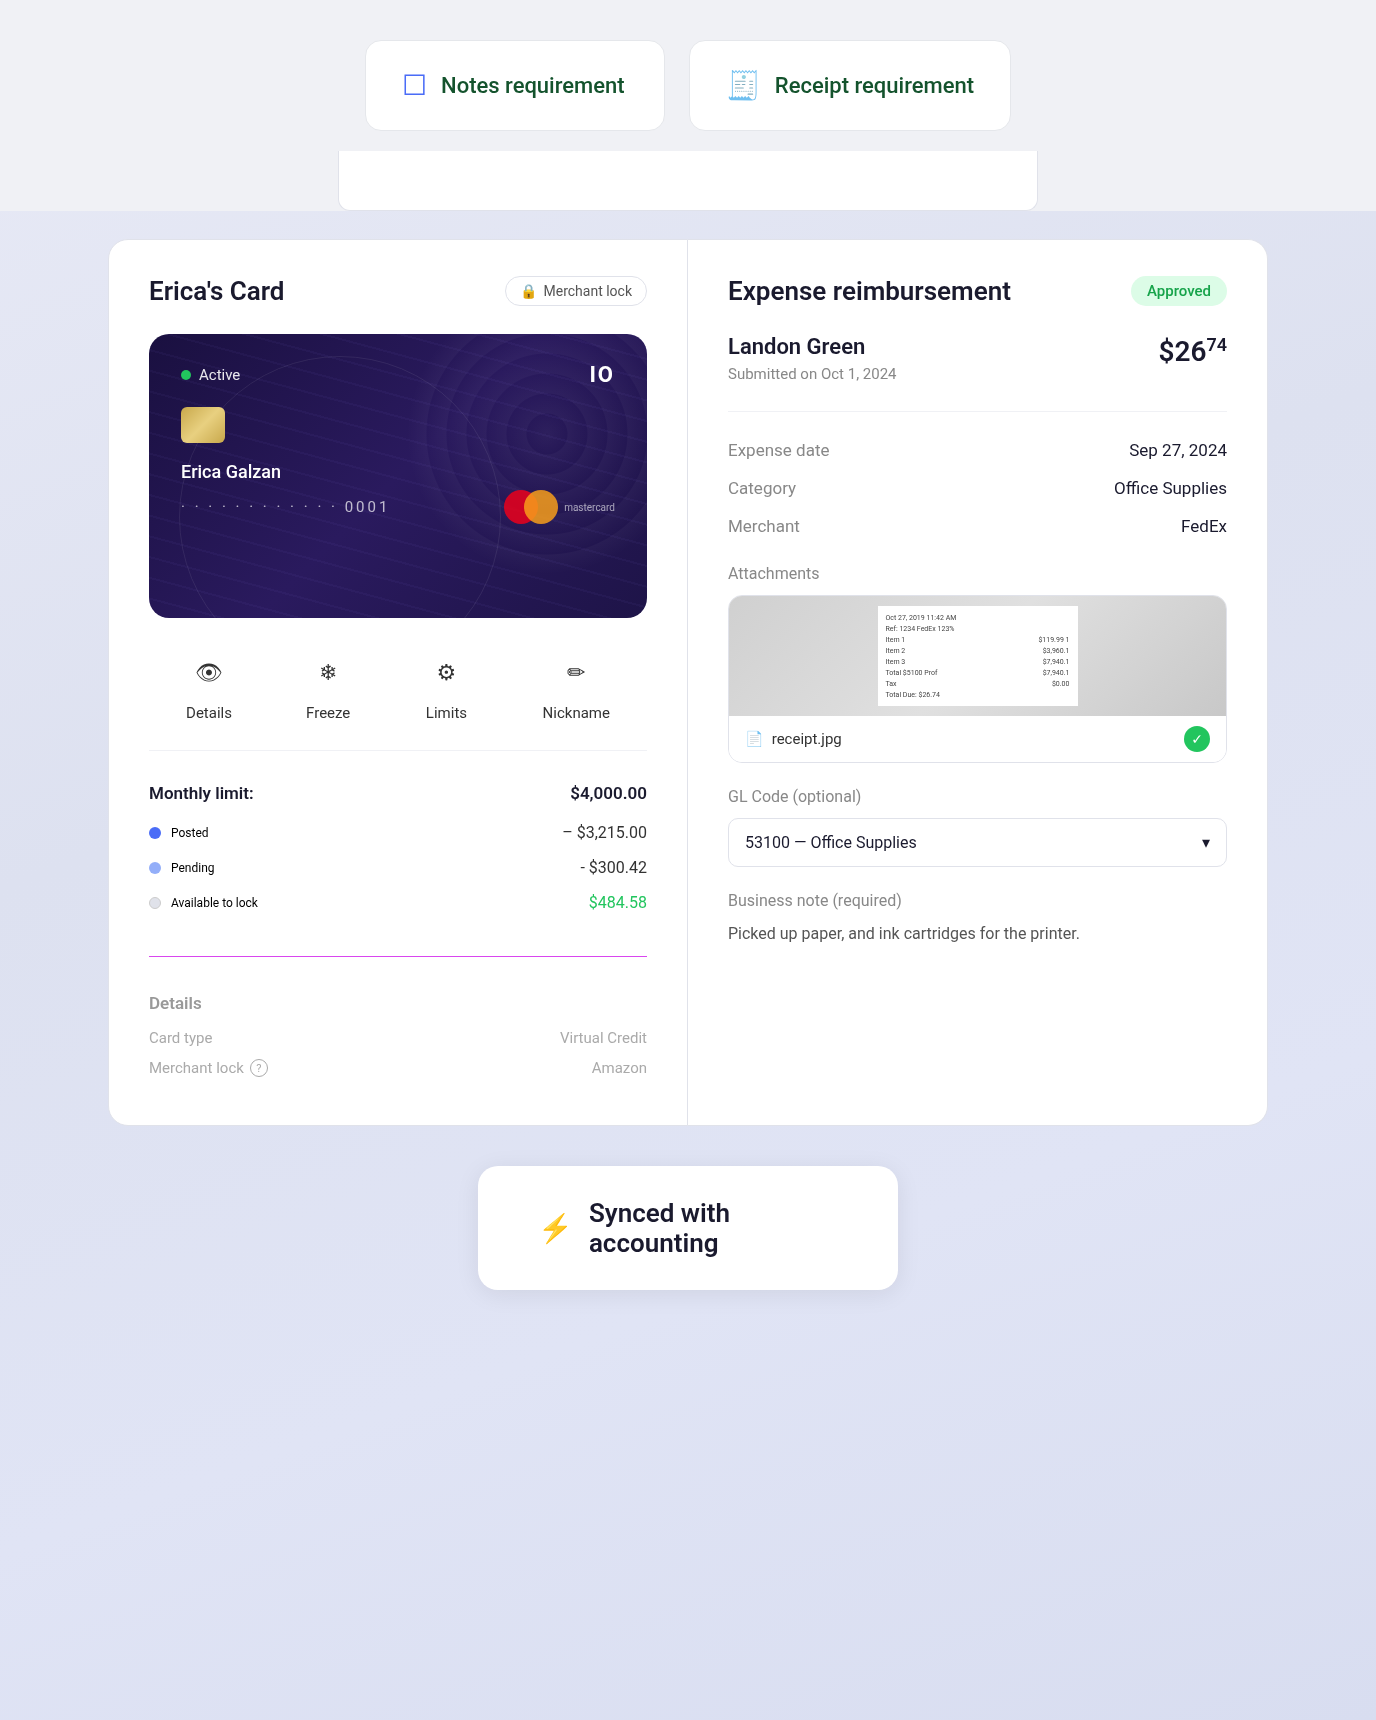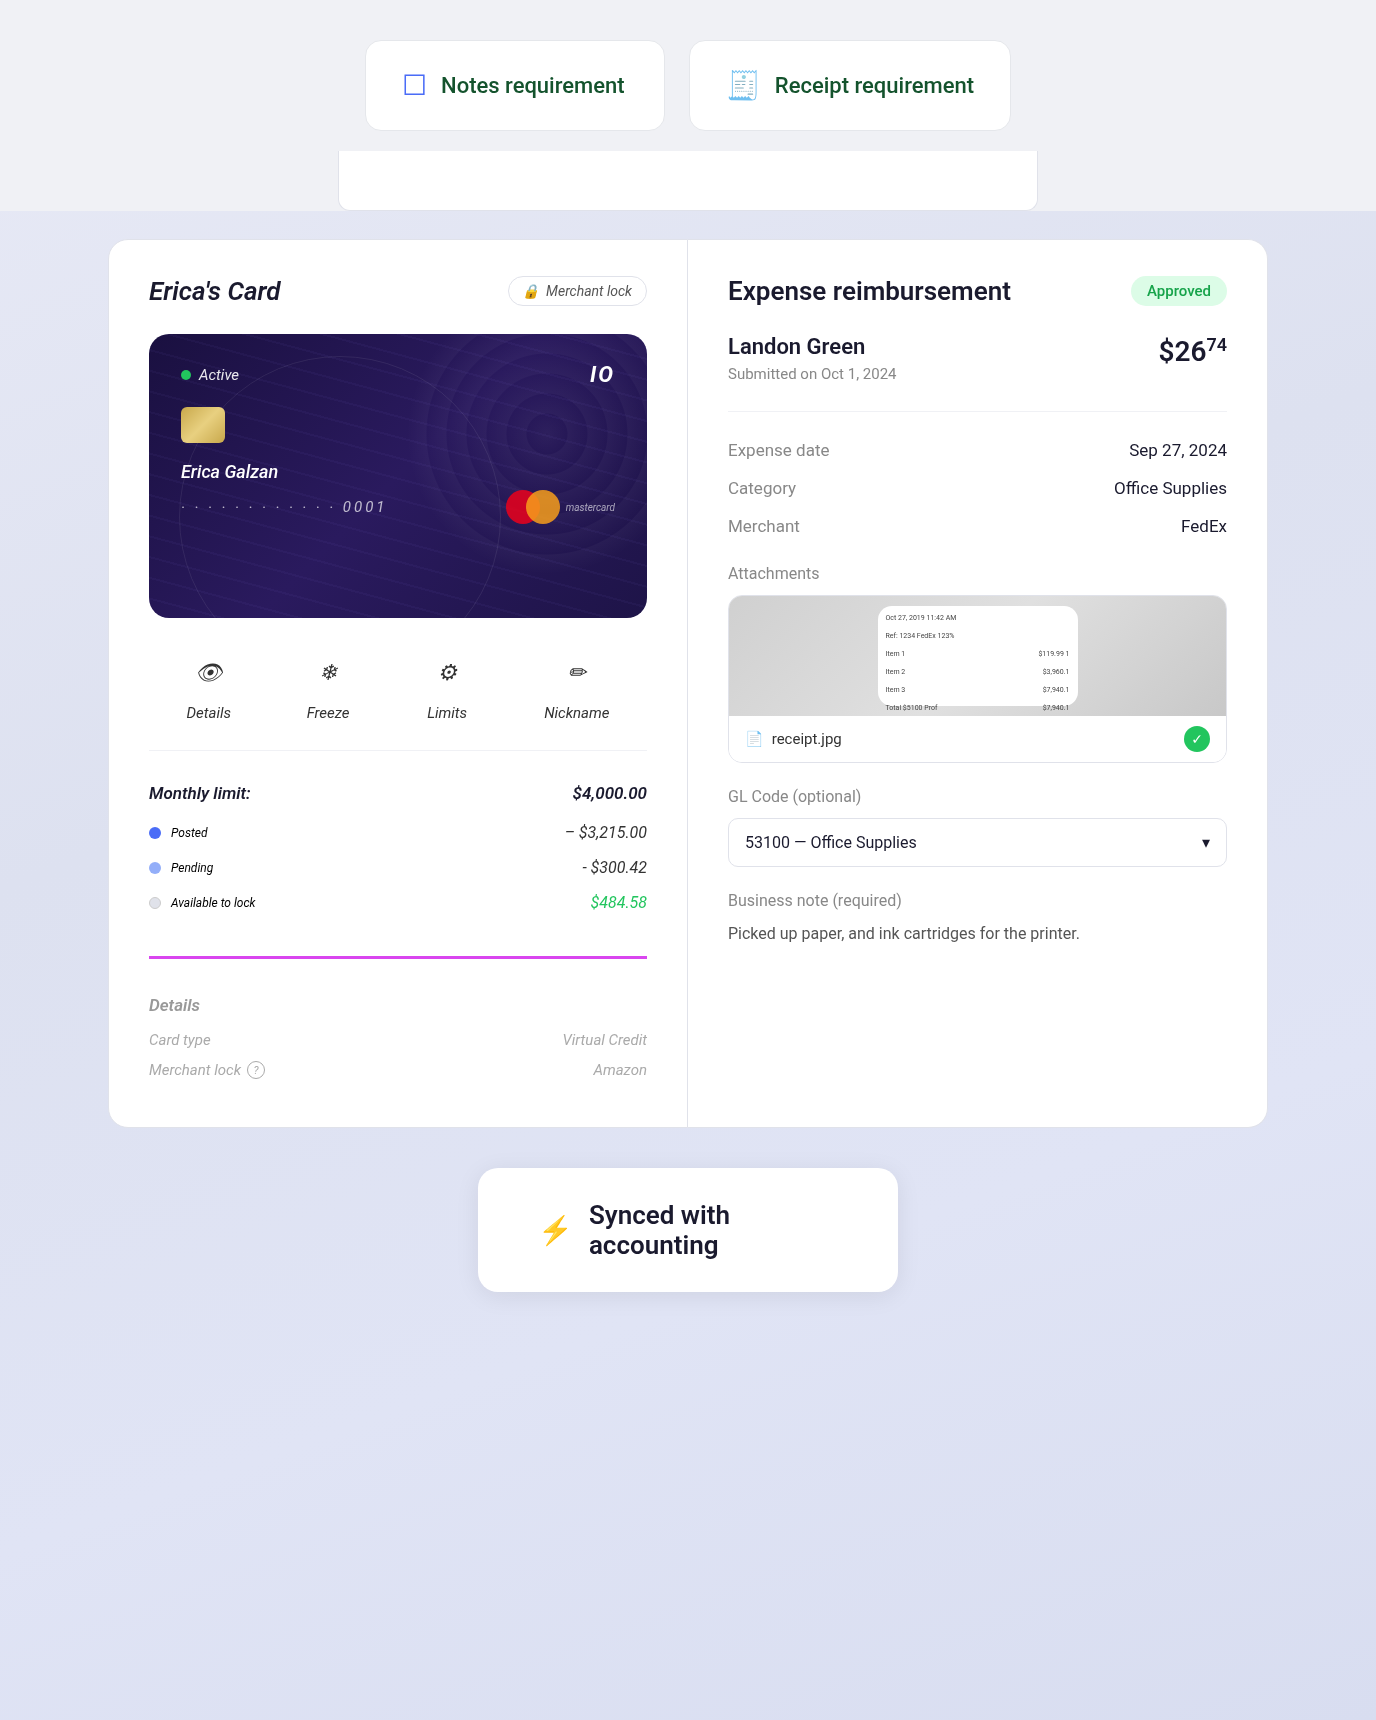--- a/index.html
+++ b/index.html
@@ -65,21 +65,20 @@
     }
 
     
     .left-panel {
       background: white;
       border: 1px solid #e0e2ea;
       border-radius: 20px 0 0 20px;
       padding: 36px 40px;
       width: 580px;
       flex-shrink: 0;
-      font-style: italic;
     }
 
     
     .right-panel {
       background: white;
       border: 1px solid #e0e2ea;
       border-radius: 0 20px 20px 0;
       border-left: none;
       padding: 36px 40px;
       width: 580px;
@@ -283,21 +282,21 @@
     }
 
     .card-action-label {
       font-size: 15px;
       color: #333;
     }
 
     
     .card-stats {
       padding-bottom: 28px;
-      border-bottom: 3px solid #d946ef;
+      border-bottom: 1px solid #d946ef;
       margin-bottom: 28px;
     }
 
     .stat-row {
       display: flex;
       justify-content: space-between;
       align-items: center;
       margin-bottom: 16px;
     }
 
@@ -479,25 +478,25 @@
       align-items: center;
       justify-content: center;
       position: relative;
       overflow: hidden;
     }
 
     .receipt-img-inner {
       width: 200px;
       height: 100px;
       background: white;
-      border-radius: 14px;
+      border-radius: 0;
       display: flex;
       flex-direction: column;
       padding: 8px;
-      gap: 10px;
+      gap: 3px;
       font-size: 7px;
       color: #555;
     }
 
     .receipt-line {
       display: flex;
       justify-content: space-between;
       color: #444;
       font-size: 7px;
     }

